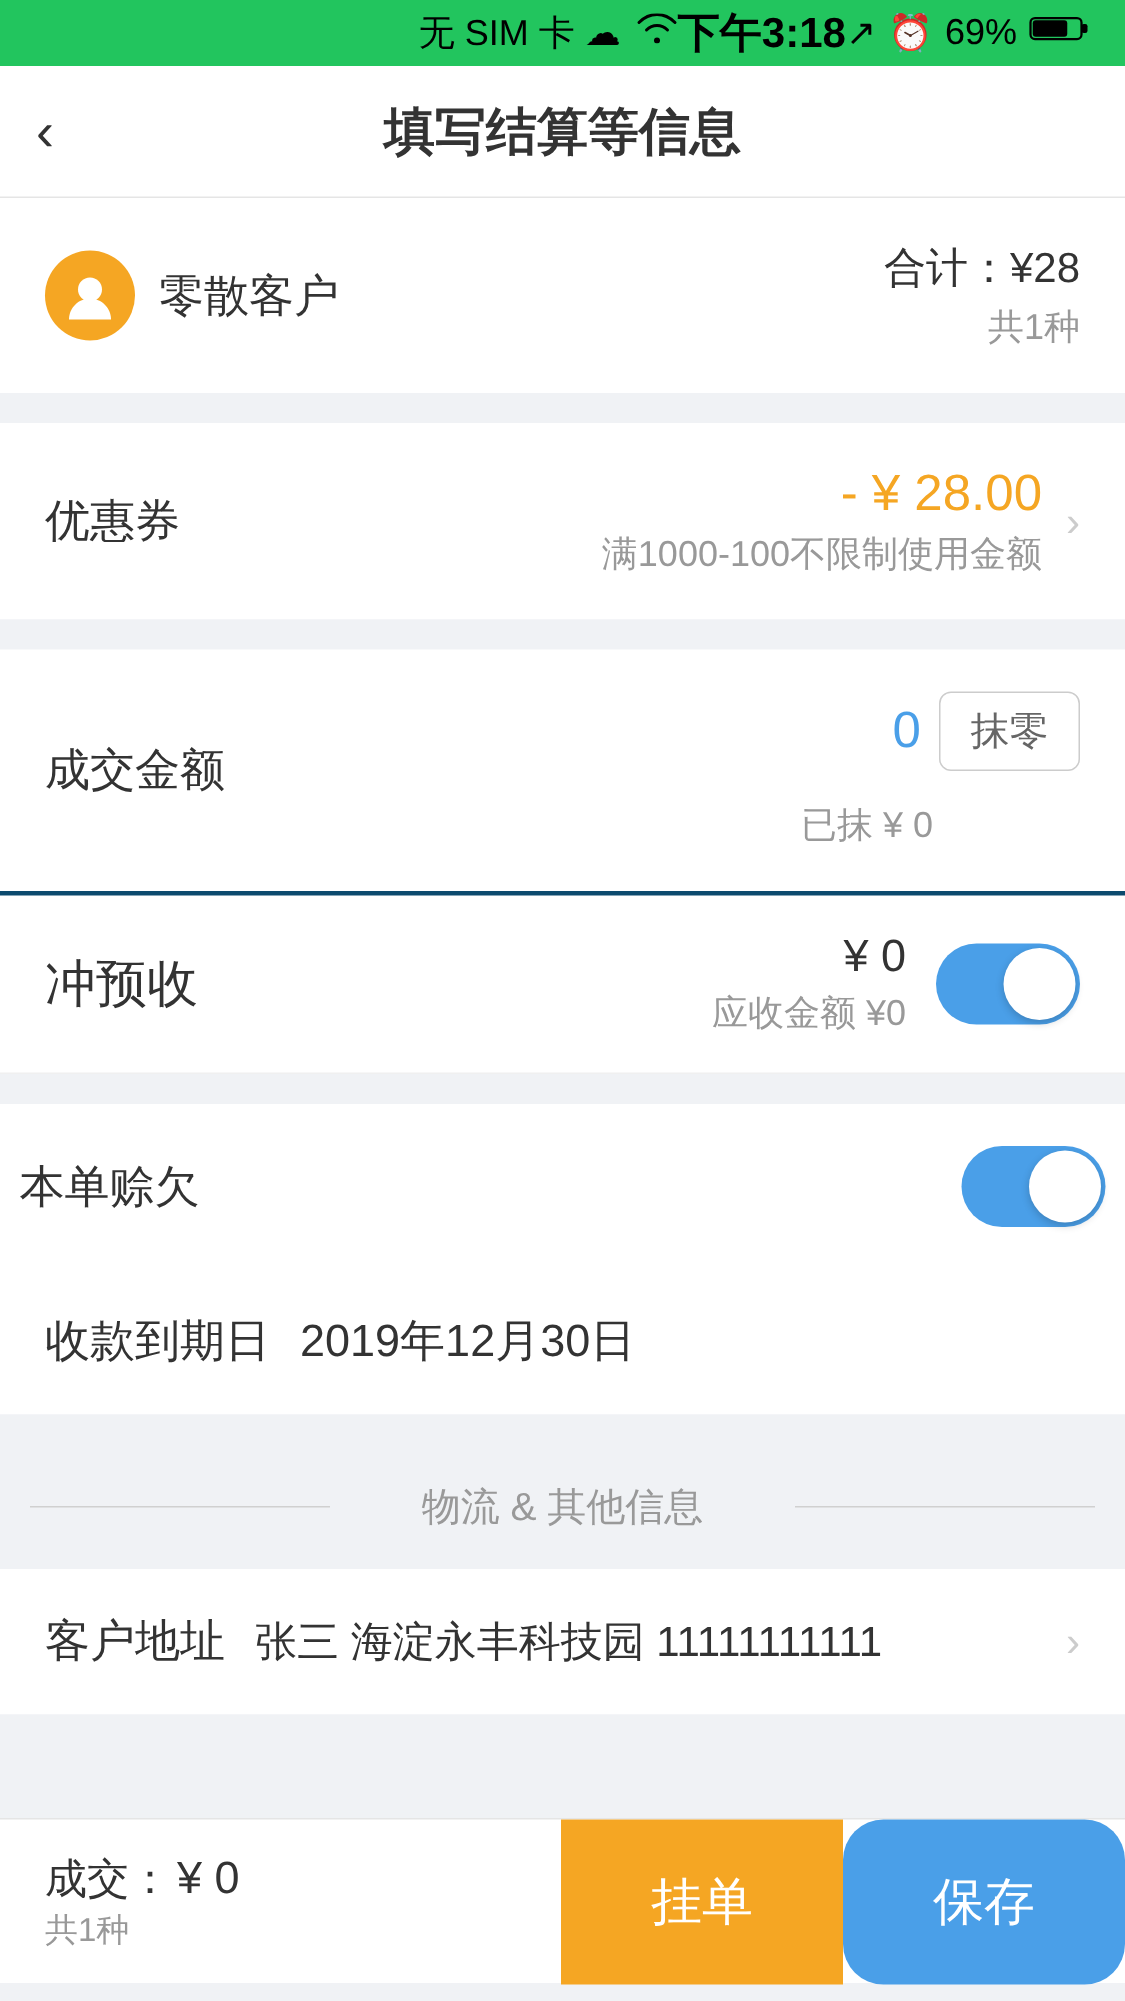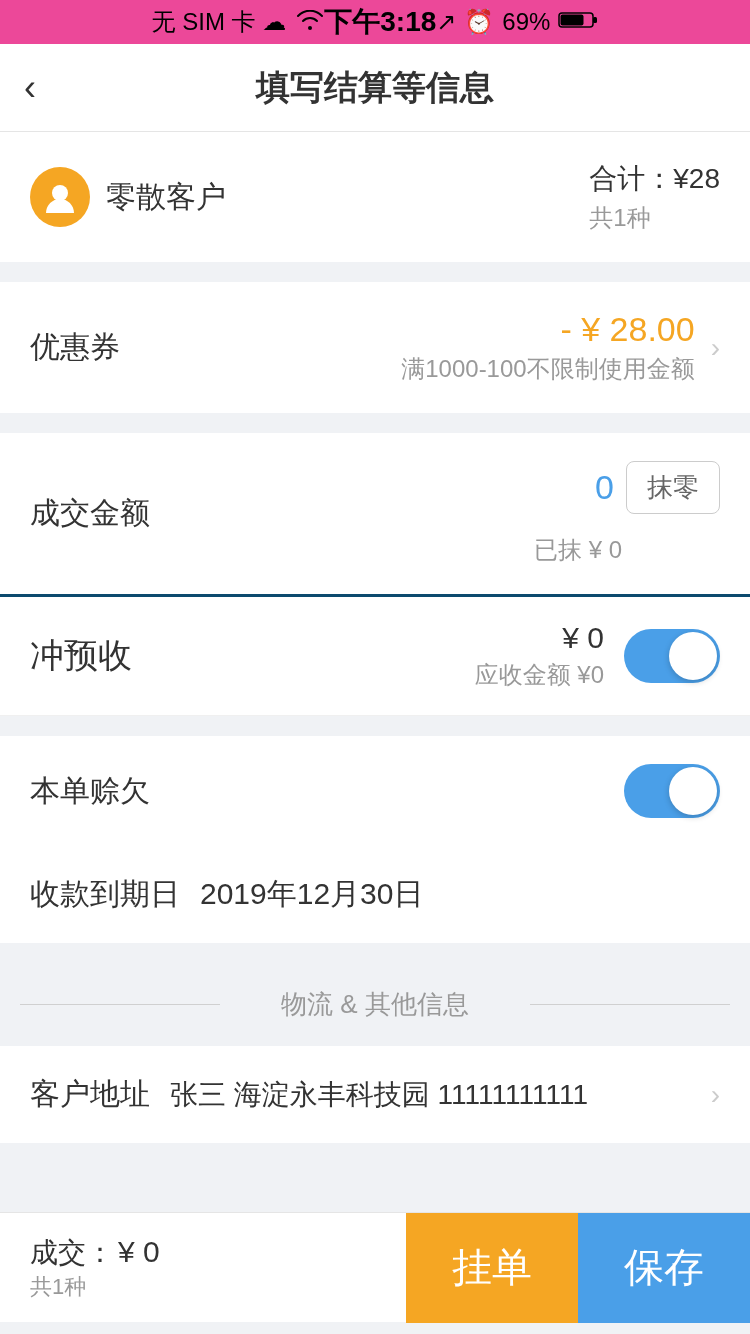--- a/index.html
+++ b/index.html
@@ -11,24 +11,24 @@
       font-family: -apple-system, 'PingFang SC', 'Helvetica Neue', sans-serif;
       font-size: 28px;
       color: #333;
       position: relative;
     }
 
     
     .status-bar {
       width: 100%;
       height: 44px;
-      background: #ec4899;
-      display: flex;
-      align-items: center;
-      justify-content: center;
+      background: #22c55e;
+      display: flex;
+      align-items: center;
+      justify-content: flex-end;
       padding: 0 24px;
       font-size: 24px;
       color: #000;
     }
     .status-left {
       display: flex;
       align-items: center;
       gap: 10px;
     }
     .status-center {
@@ -95,20 +95,21 @@
       display: flex;
       align-items: center;
       justify-content: center;
     }
     .customer-avatar svg { width: 36px; height: 36px; }
     .customer-name {
       font-size: 30px;
       color: #333;
     }
     .customer-right {
+      text-align: right;
     }
     .customer-total {
       font-size: 28px;
       color: #333;
     }
     .customer-count {
       font-size: 24px;
       color: #999;
       margin-top: 4px;
     }
@@ -237,21 +238,21 @@
     }
     .chong-value-wrap {
       text-align: right;
     }
 
     
     .credit-row {
       display: flex;
       align-items: center;
       justify-content: space-between;
-      padding: 28px 30px;
+      padding: 28px 13px;
     }
     .credit-label {
       font-size: 30px;
       color: #333;
     }
 
     
     .due-date-row {
       display: flex;
       align-items: center;
@@ -317,34 +318,35 @@
       display: flex;
       align-items: center;
       border-top: 1px solid #e5e5e5;
     }
     .bottom-deal {
       flex: 1;
       padding: 0 30px;
     }
     .bottom-btn {
       height: 110px;
-      width: 172px;
+      width: 188px;
       display: flex;
       align-items: center;
       justify-content: center;
-      font-size: 40px;
+      font-size: 34px;
       color: #fff;
       font-weight: 500;
       cursor: pointer;
     }
     .btn-hang {
       background: #f5a623;
     }
     .btn-save {
       background: #4a9fe8;
+      border-radius: 27px;
     }
   </style>
 </head>
 <body>
 
 <div class="status-bar">
   <div class="status-left">
     <span>无 SIM 卡 ☁</span>
     <span>
       <svg width="28" height="20" viewBox="0 0 28 20" fill="none">

